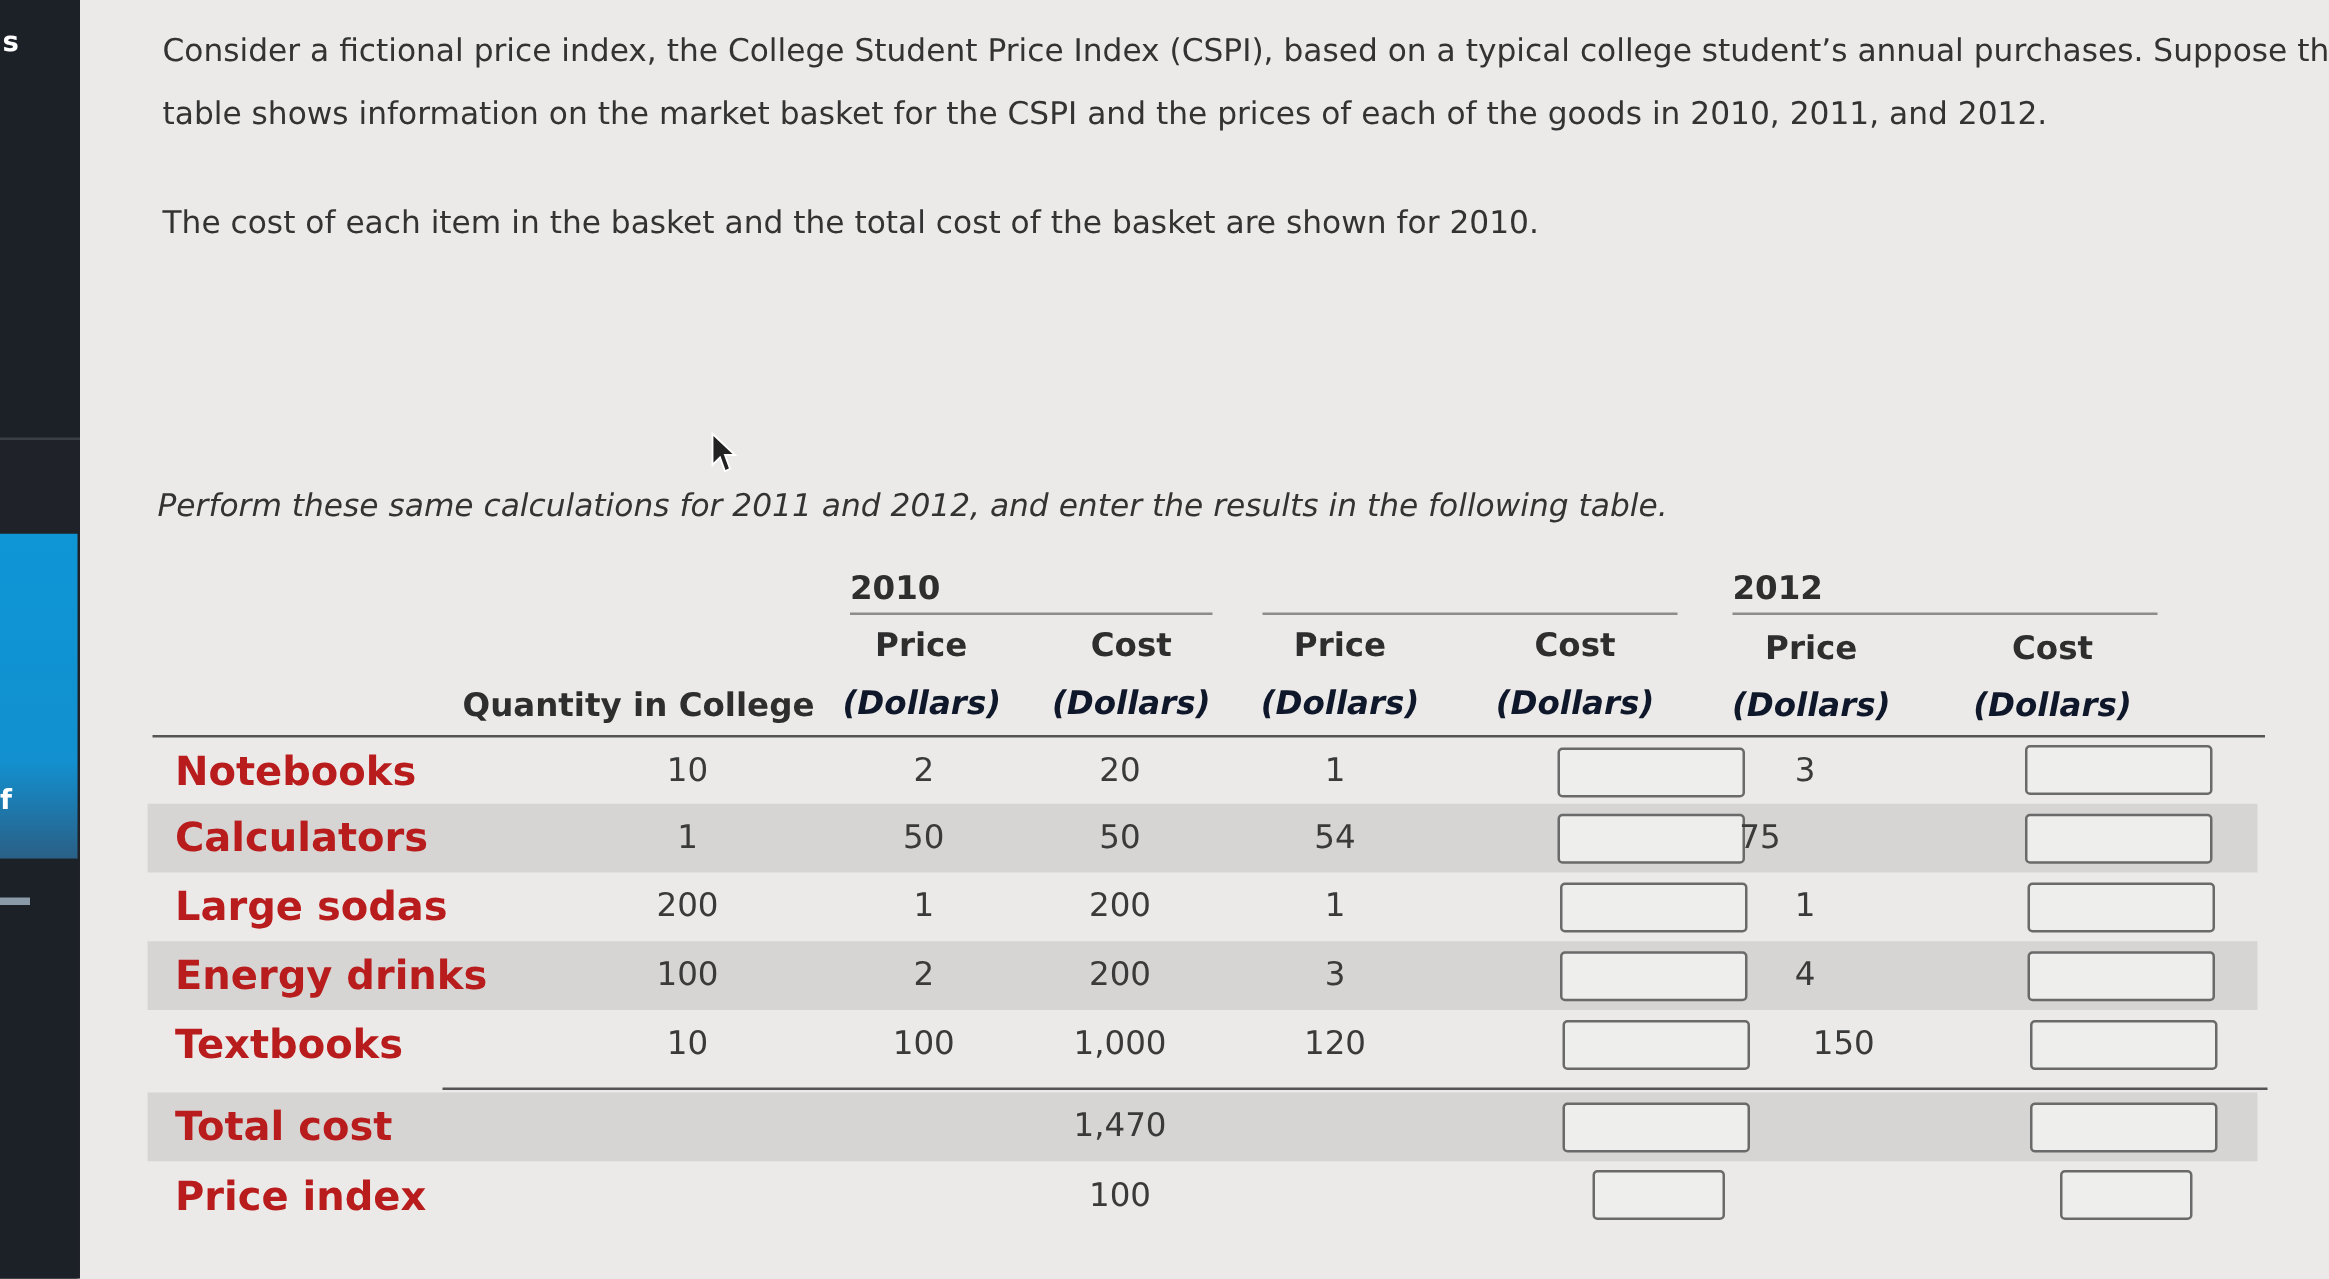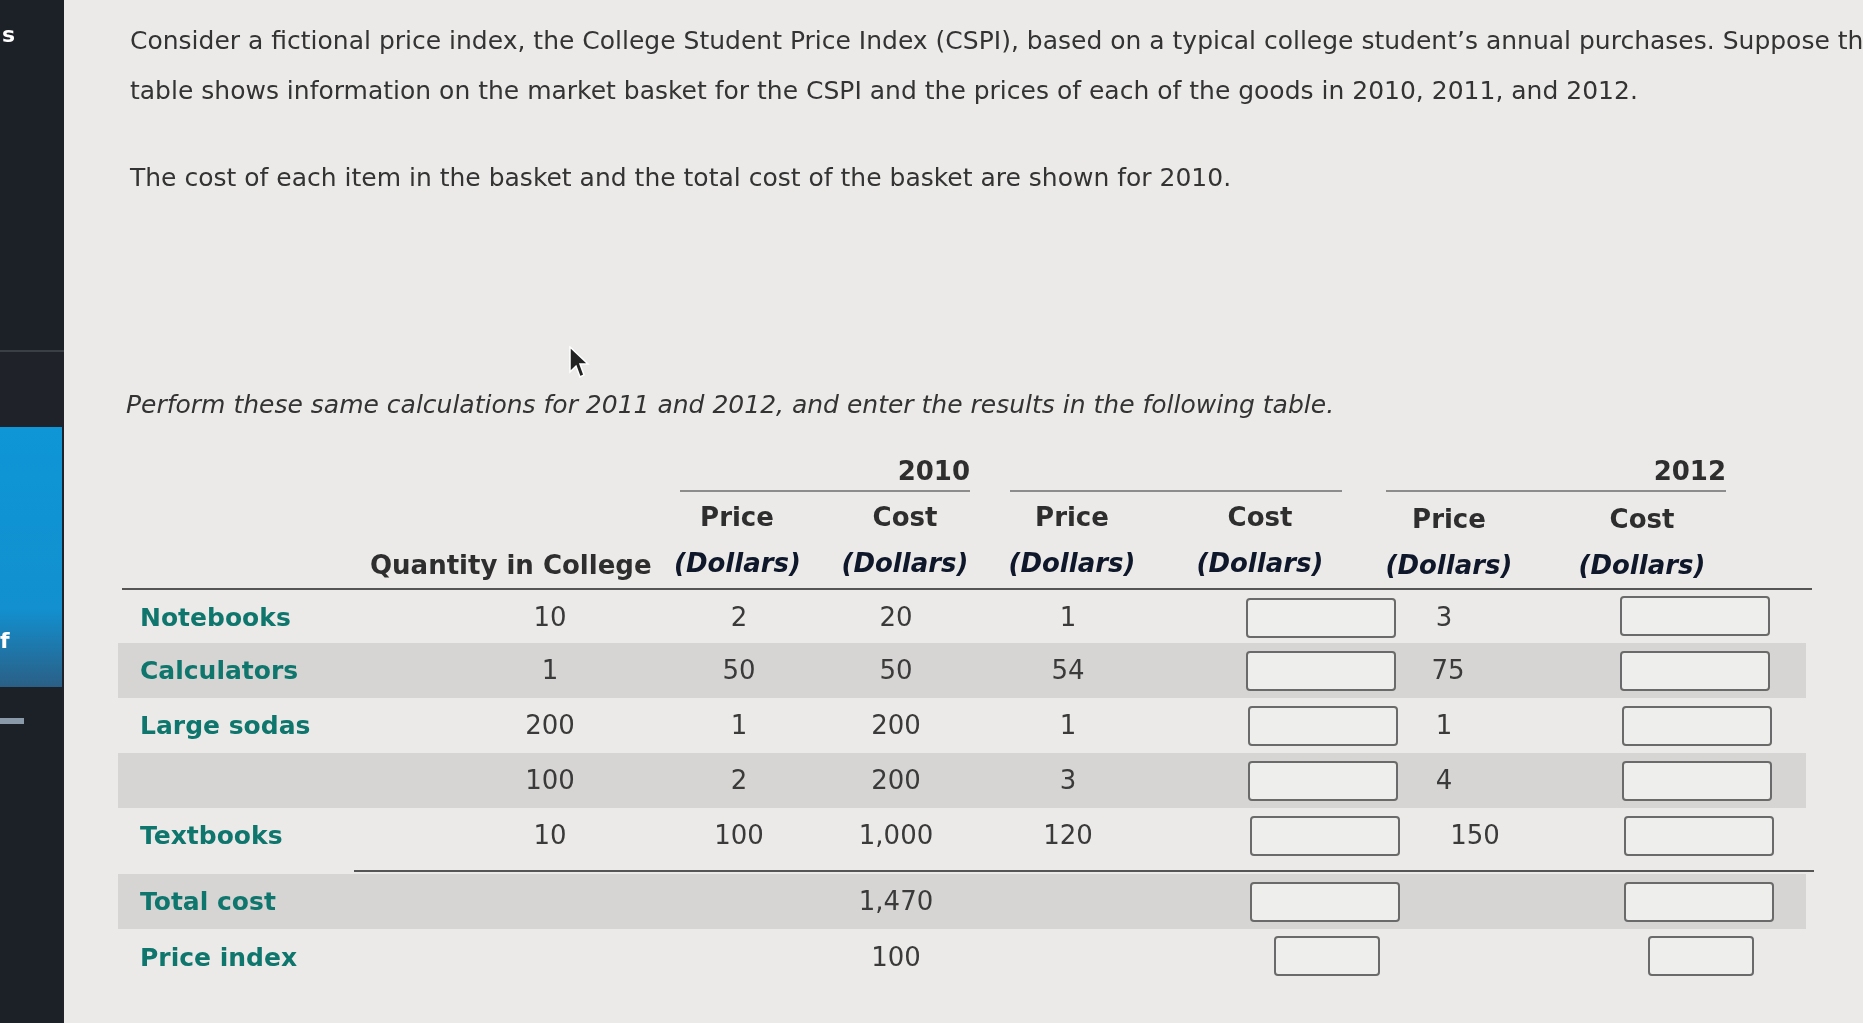--- a/index.html
+++ b/index.html
@@ -14,31 +14,31 @@
   .left-bar .seg-blue{position:absolute;left:0;top:427px;width:62px;height:260px;background:linear-gradient(#0e96d6,#1290cf 70%,#2a5f86);}
   .left-bar .seg-bot{position:absolute;left:0;top:687px;width:62px;height:336px;background:#1c2027;}
   .left-bar .glyph{position:absolute;color:#fff;font-weight:bold;font-size:22px;}
   .left-bar .tick{position:absolute;left:0;top:718px;width:24px;height:6px;background:#8a9aa8;}
   .page{position:absolute;left:64px;top:0;width:1799px;height:1023px;background:#ebeae8;}
   .para{position:absolute;left:66px;font-size:25px;line-height:50px;color:#333;white-space:nowrap;}
   .para.p1{top:16px;}
   .para.p2{top:153px;}
   .para.p3{top:380px;font-style:italic;left:62px;}
   .cursor{position:absolute;left:504px;top:346px;width:24px;height:34px;}
-  .yr{position:absolute;font-weight:bold;font-size:26px;text-align:right;}
+  .yr{position:absolute;font-weight:bold;font-size:26px;text-align:left;}
   .yr-line{position:absolute;height:2px;background:#8c8c8c;}
   .hdr{position:absolute;font-size:26px;text-align:center;white-space:nowrap;}
   .hdr b{font-weight:bold;display:block;height:46px;}
   .hdr i{font-style:italic;font-weight:bold;display:block;color:#0f172a;}
   .hdr.qty{font-weight:bold;}
   .hr{position:absolute;height:2px;background:#555;}
   .row{position:absolute;left:54px;width:1688px;height:55px;}
   .row.shade{background:#d6d5d3;}
   .cell{position:absolute;top:0;height:55px;line-height:55px;font-size:26px;text-align:center;color:#3a3a3a;}
-  .label{position:absolute;top:0;height:55px;line-height:55px;font-size:25px;font-weight:bold;color:#0f766e;left:22px;}
+  .label{position:absolute;top:0;height:55px;line-height:55px;font-size:32px;font-weight:bold;color:#b91c1c;left:22px;}
   .inbox{position:absolute;top:8px;width:150px;height:40px;border:2px solid #6a6a6a;border-radius:4px;background:#eeeeec;box-sizing:border-box;}
   .inbox-sm{width:106px;}
 </style>
 </head>
 <body>
 
 <div class="left-bar">
   <div class="seg-top"></div>
   <div class="seg-blue"></div>
   <div class="seg-bot"></div>
@@ -103,34 +103,35 @@
     <span class="cell" style="left:1296px;width:60px;">3</span>
     <input class="inbox" style="left: 1502px; top: 6px;" value="">
   </div>
   <div class="row shade" style="top:643px;">
     <span class="label">Calculators</span>
     <span class="cell" style="left:402px;width:60px;">1</span>
     <span class="cell" style="left:586px;width:70px;">50</span>
     <span class="cell" style="left:728px;width:100px;">50</span>
     <span class="cell" style="left:920px;width:60px;">54</span>
     <input class="inbox" style="left: 1128px;" value="">
-    <span class="cell" style="left:1300px;width:60px;">75</span>
+    <span class="cell" style="left:1260px;width:60px;">75</span>
     <input class="inbox" style="left: 1502px;" value="">
   </div>
   <div class="row" style="top:698px;">
     <span class="label">Large sodas</span>
     <span class="cell" style="left:402px;width:60px;">200</span>
     <span class="cell" style="left:586px;width:70px;">1</span>
     <span class="cell" style="left:728px;width:100px;">200</span>
     <span class="cell" style="left:920px;width:60px;">1</span>
     <input class="inbox" style="left: 1130px;" value="">
     <span class="cell" style="left:1296px;width:60px;">1</span>
     <input class="inbox" style="left: 1504px;" value="">
   </div>
   <div class="row shade" style="top:753px;">
+    <span class="label">Energy drinks</span>
     <span class="cell" style="left:402px;width:60px;">100</span>
     <span class="cell" style="left:586px;width:70px;">2</span>
     <span class="cell" style="left:728px;width:100px;">200</span>
     <span class="cell" style="left:920px;width:60px;">3</span>
     <input class="inbox" style="left: 1130px;" value="">
     <span class="cell" style="left:1296px;width:60px;">4</span>
     <input class="inbox" style="left: 1504px;" value="">
   </div>
   <div class="row" style="top:808px;">
     <span class="label">Textbooks</span>

